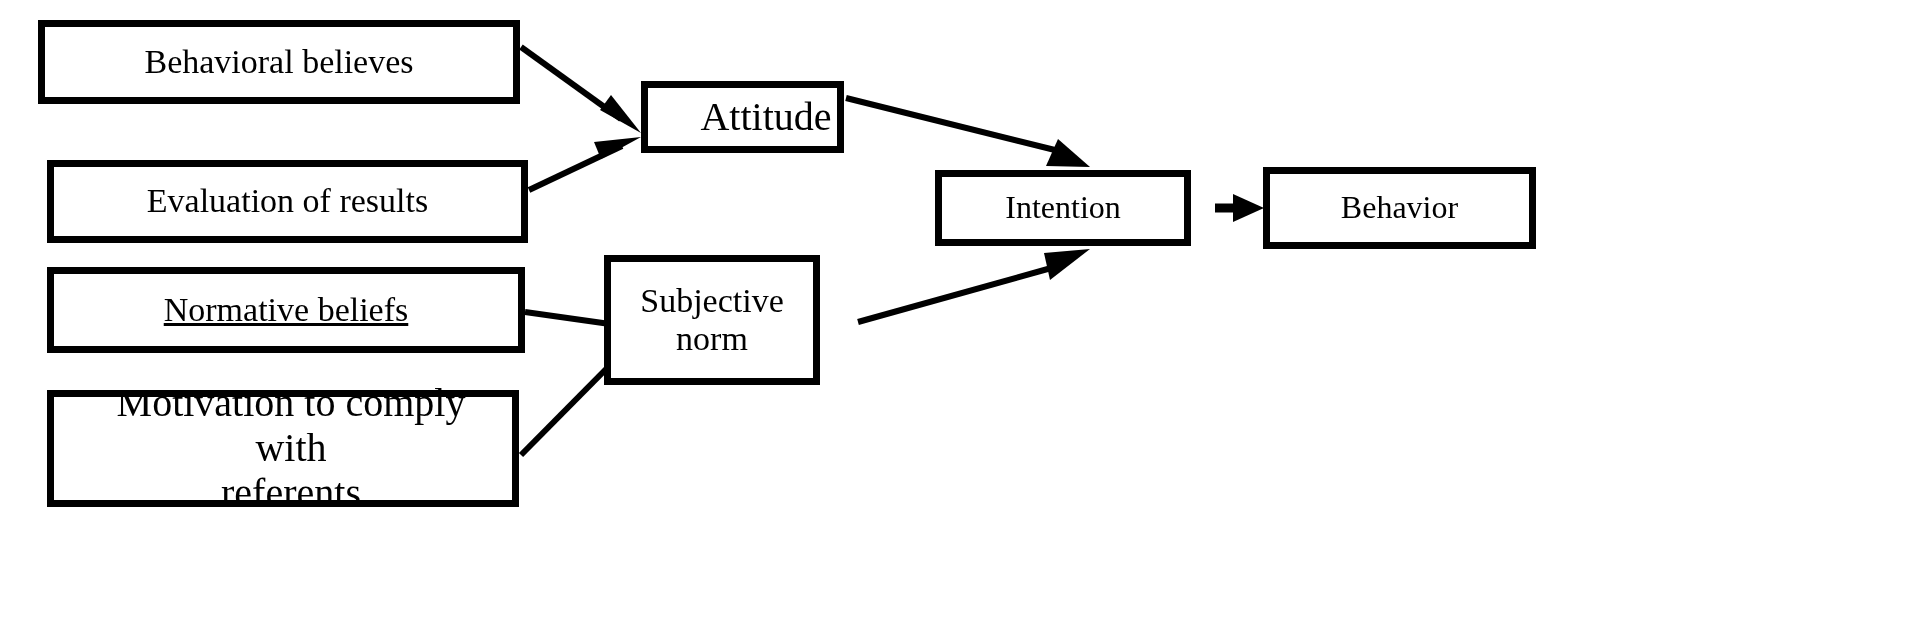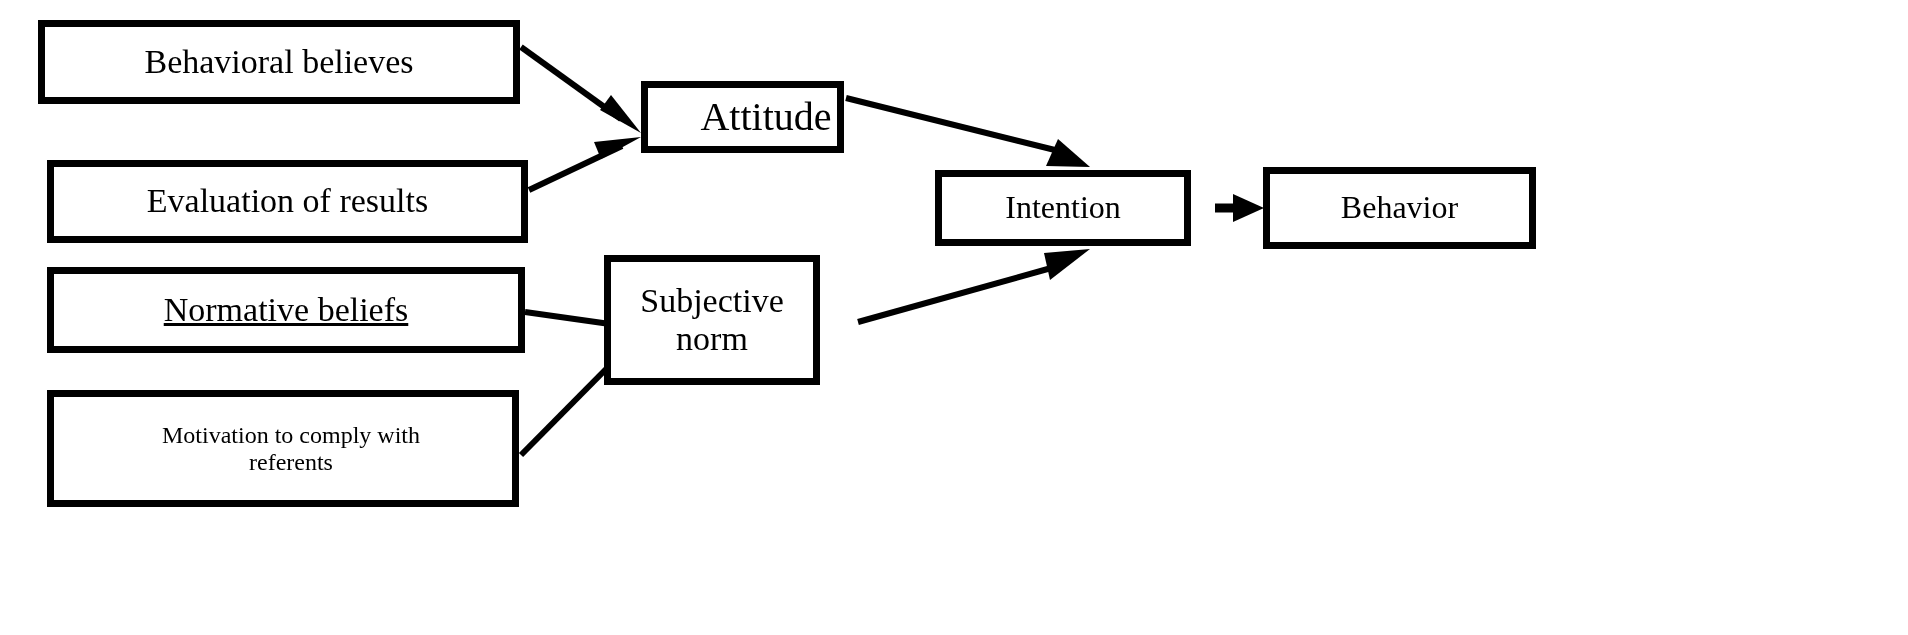--- a/index.html
+++ b/index.html
@@ -55,21 +55,21 @@
     font-size: 34px;
     margin-top: 20px;
   }
   #node-normative-beliefs {
     left: 47px;  top: 267px; width: 478px;  height: 86px;
     font-size: 34px;
     text-decoration: underline;
   }
   #node-motivation-to-comply {
     left: 47px;  top: 390px; width: 472px;  height: 117px;
-    font-size: 24px;
+    font-size: 40px;
     padding-left: 16px;
   }
 
   
   #node-attitude {
     left: 641px; top: 81px;  width: 203px;  height: 72px;
     font-size: 40px;
     padding-left: 47px;
   }
   #node-subjective-norm {

